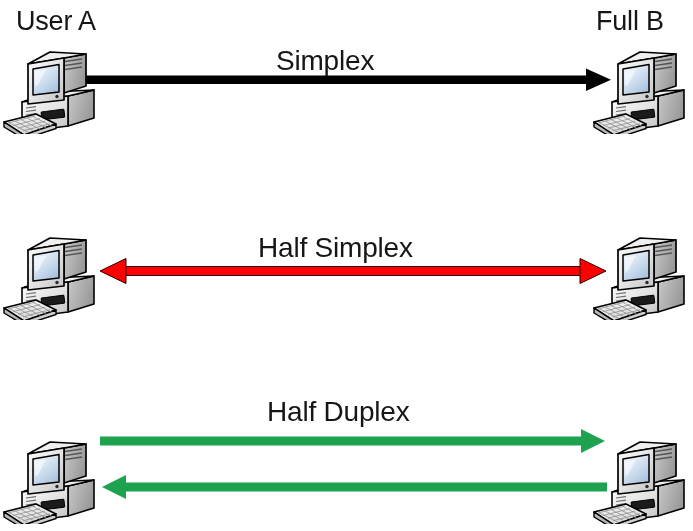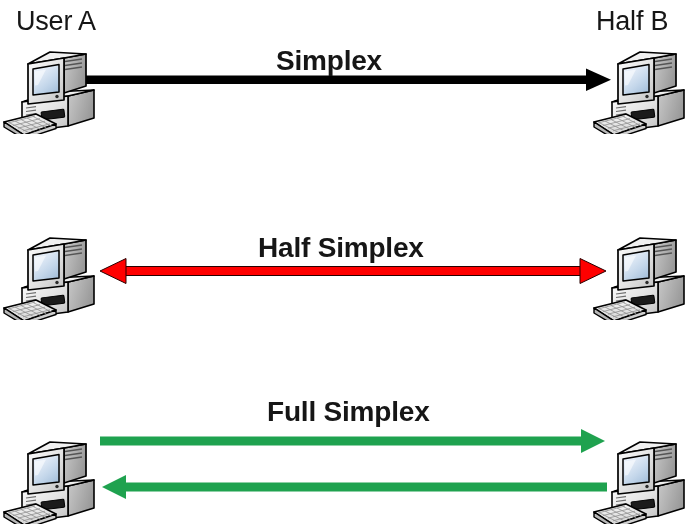--- a/index.html
+++ b/index.html
@@ -34,21 +34,20 @@
   }
 
   .endpoint-label {
     font-size: 27px;
     letter-spacing: -0.2px;
   }
 
   .link-label {
     font-size: 28px;
     letter-spacing: -0.2px;
-    font-weight: bold;
   }
 
   
   #label-user-a { left: 16px;  top: 8px; }
   #label-user-b { left: 596px; top: 8px; }
   #label-simplex      { left: 276px; top: 47px;  }
   #label-half-duplex  { left: 258px; top: 234px; }
   #label-full-duplex  { left: 267px; top: 398px; }
 
   .pc {
@@ -147,21 +146,21 @@
           <line x1="11" y1="83.6" x2="38" y2="76.6"></line>
           <line x1="16" y1="86.2" x2="43" y2="79.2"></line>
           <line x1="21" y1="88.8" x2="48" y2="81.8"></line>
         </g>
       </g>
     </defs>
   </svg>
 
   <div class="label endpoint-label" id="label-user-a">User A</div>
 
-  <div class="label endpoint-label" id="label-user-b">Half B</div>
+  <div class="label endpoint-label" id="label-user-b">Full B</div>
 
   <div class="pc" id="pc-a-top">
     <svg viewBox="0 0 100 92">
       <use href="#computer-glyph"></use>
     </svg>
   </div>
 
   <div class="pc" id="pc-b-top">
     <svg viewBox="0 0 100 92">
       <use href="#computer-glyph"></use>
@@ -193,21 +192,21 @@
 
     <rect x="124" y="266.5" width="458" height="9" fill="#FF0000" stroke="#2a0000" stroke-width="1"></rect>
 
     <path d="M126,258.5 L126,283.5 L100,271 Z" fill="#FF0000" stroke="#2a0000" stroke-width="1" stroke-linejoin="round"></path>
 
     <path d="M580,258.5 L580,283.5 L606,271 Z" fill="#FF0000" stroke="#2a0000" stroke-width="1" stroke-linejoin="round"></path>
   </svg>
 
   <div class="label link-label" id="label-half-duplex">Half Simplex</div>
 
-  <div class="label link-label" id="label-full-duplex">Full Simplex</div>
+  <div class="label link-label" id="label-full-duplex">Half Duplex</div>
 
   <div class="pc" id="pc-a-bottom">
     <svg viewBox="0 0 100 92">
       <use href="#computer-glyph"></use>
     </svg>
   </div>
 
   <div class="pc" id="pc-b-bottom">
     <svg viewBox="0 0 100 92">
       <use href="#computer-glyph"></use>

